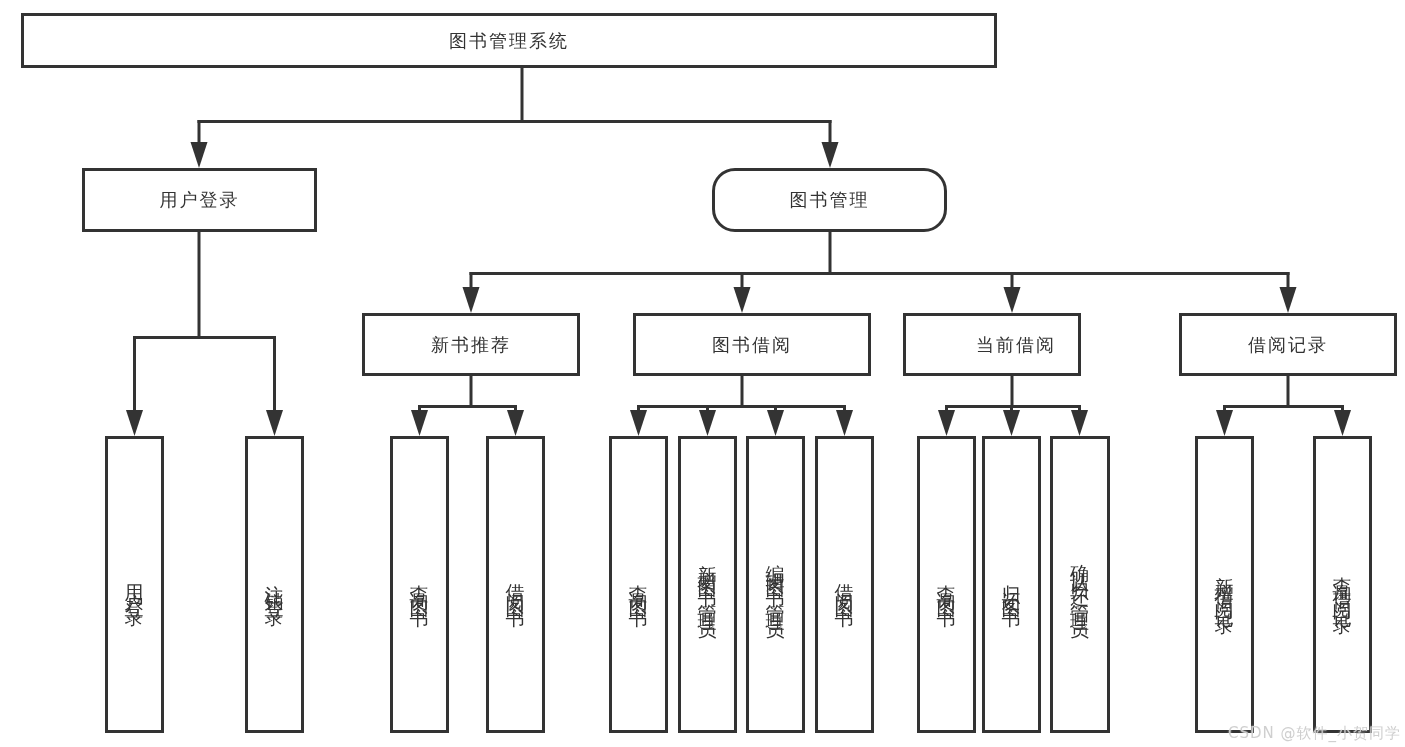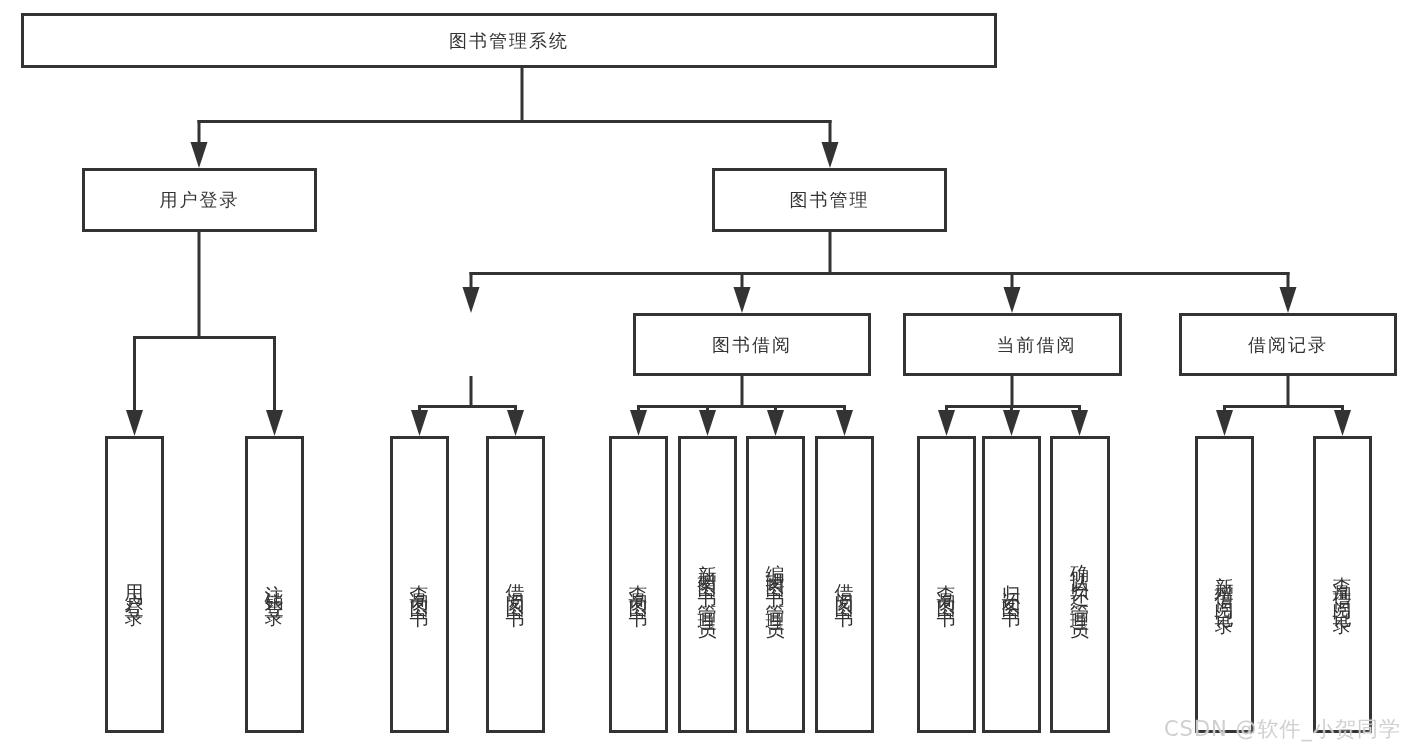--- a/index.html
+++ b/index.html
@@ -14,21 +14,21 @@
     display:flex; align-items:center; justify-content:center;
     color:#333333; z-index:1;
   }
   .node.h .label { font-size:18px; letter-spacing:2px; white-space:nowrap; }
   .node.v .label {
     writing-mode:vertical-rl; text-orientation:mixed;
     font-size:19px; letter-spacing:8px; line-height:1;
   }
   .watermark {
     position:absolute; right:4px; bottom:4px; z-index:5;
-    font-size:21px; letter-spacing:1px;
+    font-size:15px; letter-spacing:1px;
     color:rgba(204,204,204,0.95);
     text-shadow:0 0 2px rgba(255,255,255,0.8);
     white-space:nowrap;
     margin-top:36px;
   }
 </style>
 </head>
 <body>
 
 <div class="canvas">
@@ -98,28 +98,31 @@
     </g>
   </svg>
 
   <div class="node h" style="left:21px; top:13px; width:976px; height:55px;">
     <span class="label">图书管理系统</span>
   </div>
 
   <div class="node h" style="left:82px; top:168px; width:235px; height:64px;">
     <span class="label">用户登录</span>
   </div>
-  <div class="node h" style="left:712px; top:168px; width:235px; height:64px;">
+  <div class="node h" style="left:712px; top:168px; width:235px; height:64px;border-radius:23px;">
     <span class="label">图书管理</span>
   </div>
 
+  <div class="node h" style="left:362px; top:313px; width:218px; height:63px;">
+    <span class="label">新书推荐</span>
+  </div>
   <div class="node h" style="left:633px; top:313px; width:238px; height:63px;">
     <span class="label">图书借阅</span>
   </div>
-  <div class="node h" style="left:903px; top:313px; width:219px; height:63px;padding-left:48px;">
+  <div class="node h" style="left:903px; top:313px; width:178px; height:63px;padding-left:48px;">
     <span class="label">当前借阅</span>
   </div>
   <div class="node h" style="left:1179px; top:313px; width:218px; height:63px;">
     <span class="label">借阅记录</span>
   </div>
 
   <div class="node v" style="left:105px; top:436px; width:59px; height:297px;">
     <span class="label">用户登录</span>
   </div>
   <div class="node v" style="left:245px; top:436px; width:59px; height:297px;">

